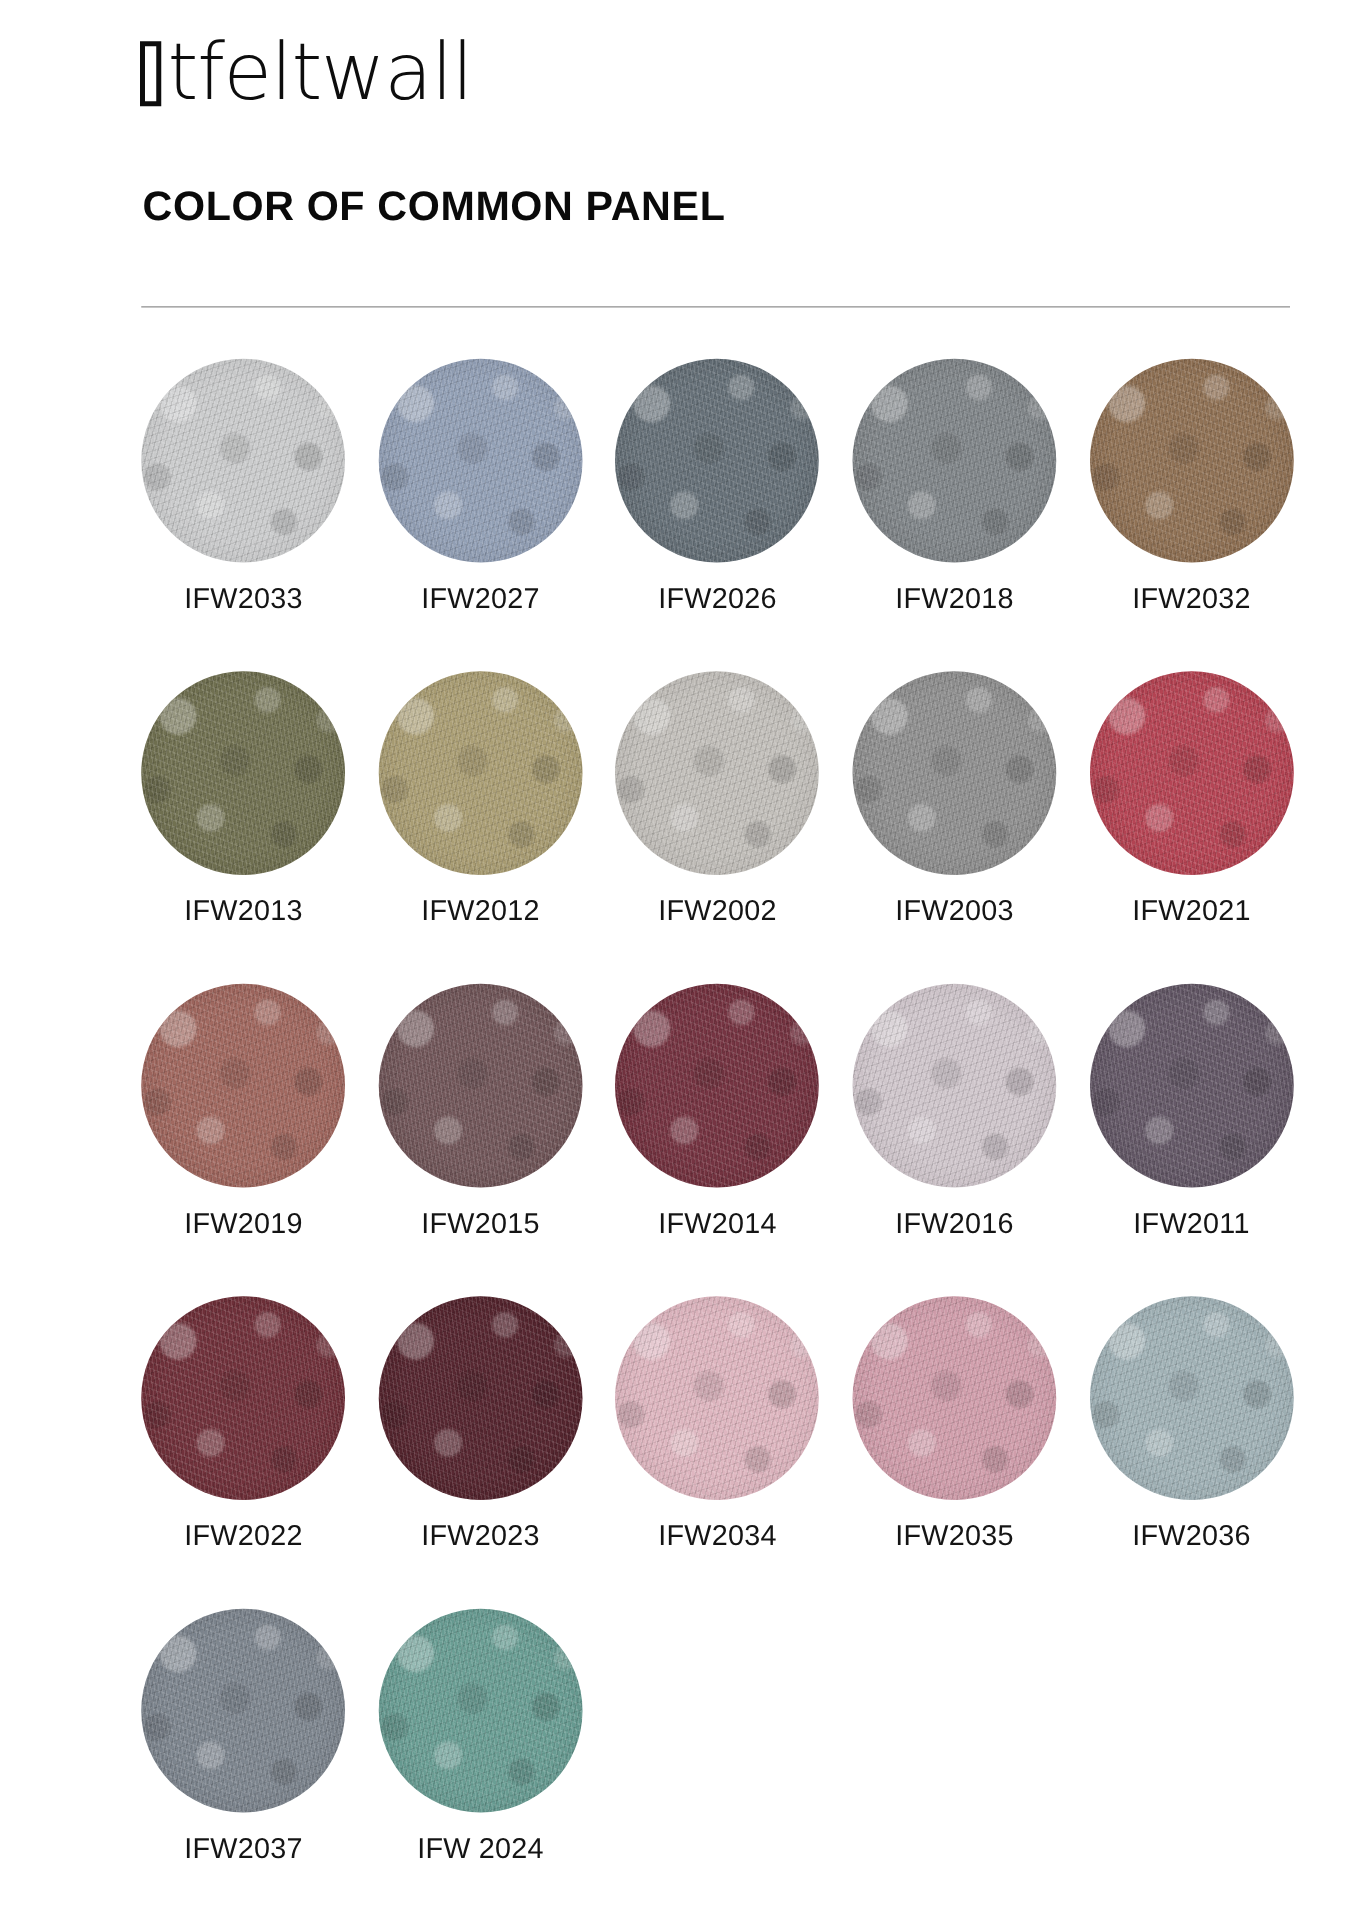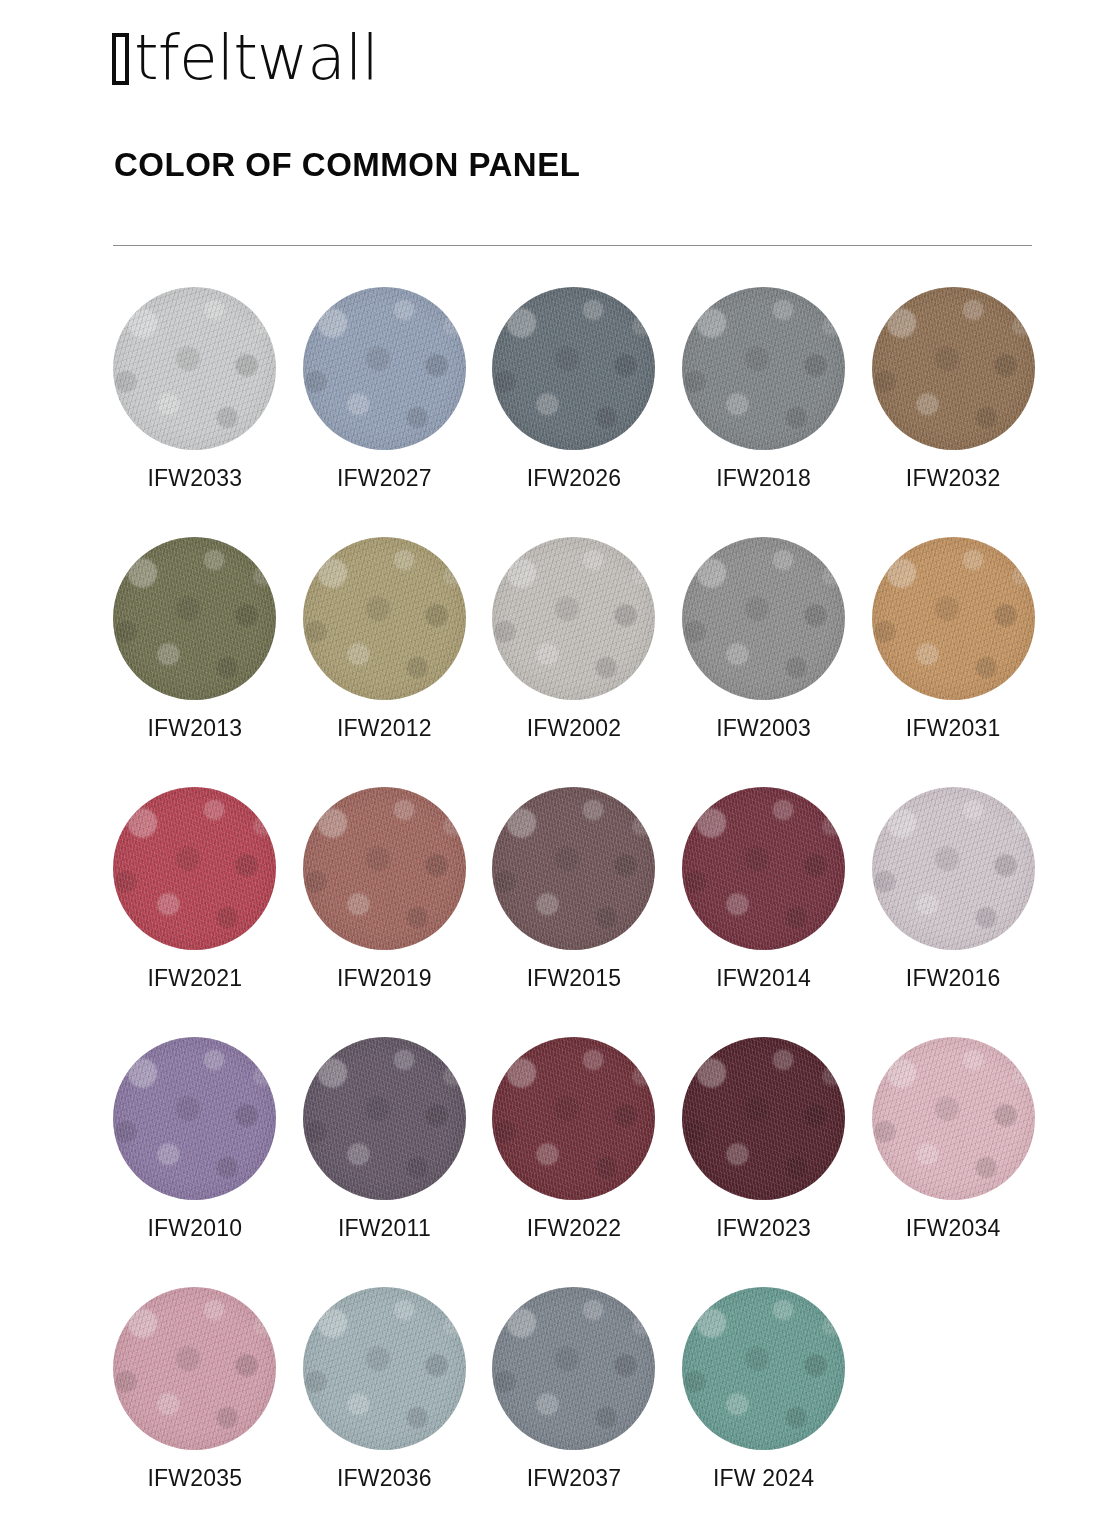--- a/index.html
+++ b/index.html
@@ -179,48 +179,40 @@
       </div>
       <div class="cell">
         <div class="swatch" style="background-color: rgb(192, 189, 184);"></div>
         <div class="swatch-label">IFW2002</div>
       </div>
       <div class="cell">
         <div class="swatch" style="background-color: rgb(139, 139, 139);"></div>
         <div class="swatch-label">IFW2003</div>
       </div>
       <div class="cell">
-        <div class="swatch" style="background-color: rgb(192, 143, 92);"></div>
-        <div class="swatch-label">IFW2031</div>
-      </div>
-      <div class="cell">
         <div class="swatch" style="background-color: rgb(178, 60, 76);"></div>
         <div class="swatch-label">IFW2021</div>
       </div>
       <div class="cell">
         <div class="swatch" style="background-color: rgb(156, 97, 88);"></div>
         <div class="swatch-label">IFW2019</div>
       </div>
       <div class="cell">
         <div class="swatch" style="background-color: rgb(107, 79, 82);"></div>
         <div class="swatch-label">IFW2015</div>
       </div>
       <div class="cell">
         <div class="swatch" style="background-color: rgb(110, 42, 56);"></div>
         <div class="swatch-label">IFW2014</div>
       </div>
       <div class="cell">
         <div class="swatch" style="background-color: rgb(206, 196, 202);"></div>
         <div class="swatch-label">IFW2016</div>
       </div>
       <div class="cell">
-        <div class="swatch" style="background-color: rgb(134, 115, 160);"></div>
-        <div class="swatch-label">IFW2010</div>
-      </div>
-      <div class="cell">
         <div class="swatch" style="background-color: rgb(93, 81, 96);"></div>
         <div class="swatch-label">IFW2011</div>
       </div>
       <div class="cell">
         <div class="swatch" style="background-color: rgb(106, 40, 50);"></div>
         <div class="swatch-label">IFW2022</div>
       </div>
       <div class="cell">
         <div class="swatch" style="background-color: rgb(78, 28, 38);"></div>
         <div class="swatch-label">IFW2023</div>

